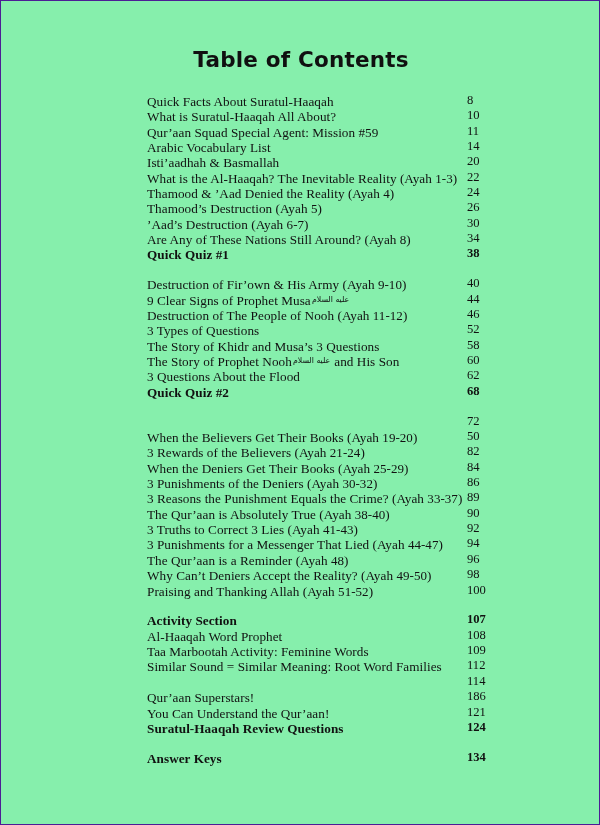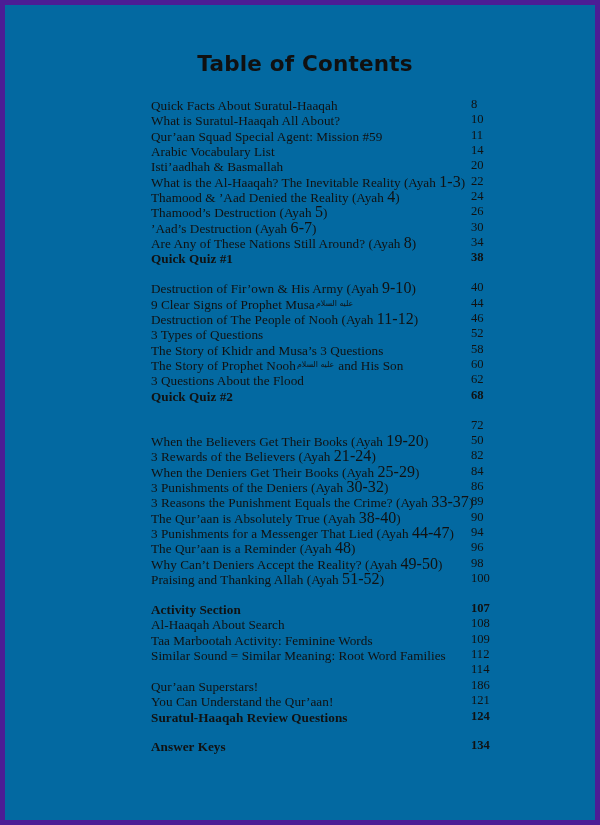--- a/index.html
+++ b/index.html
@@ -11,22 +11,22 @@
     width: 600px;
     height: 825px;
     font-family: "Liberation Serif", serif;
     -webkit-font-smoothing: antialiased;
   }
   .page {
     position: relative;
     box-sizing: border-box;
     width: 600px;
     height: 825px;
-    background: #0369a1;
-    border: 5px solid #4c1d95;
+    background: #86efac;
+    border: 1px solid #4c1d95;
     overflow: hidden;
   }
   .toc-title {
     position: absolute;
     top: 46px;
     left: 0;
     width: 600px;
     text-align: center;
     font-family: "DejaVu Sans", sans-serif;
     font-weight: bold;
@@ -64,21 +64,21 @@
     top: 0;
     font-size: 12.6px;
     text-align: left;
   }
   .toc-row.bold .toc-label,
   .toc-row.bold .toc-page {
     font-weight: bold;
   }
   
   .ayah-num {
-    font-size: 16px;
+    font-size: 13px;
     margin-top: 31px;
   }
   
   .honorific {
     font-family: "DejaVu Sans", sans-serif;
     font-size: 8.2px;
     vertical-align: 3px;
     letter-spacing: -0.3px;
     display: inline-block;
     transform: scaleX(0.95);
@@ -117,28 +117,29 @@
         <div class="toc-row bold"><span class="toc-label">Quick Quiz #2</span><span class="toc-page">68</span></div>
       </div>
       <div class="toc-section">
         <div class="toc-row"><span class="toc-page">72</span></div>
         <div class="toc-row"><span class="toc-label">When the Believers Get Their Books (Ayah <span class="ayah-num">19-20</span>)</span><span class="toc-page">50</span></div>
         <div class="toc-row"><span class="toc-label">3 Rewards of the Believers (Ayah <span class="ayah-num">21-24</span>)</span><span class="toc-page">82</span></div>
         <div class="toc-row"><span class="toc-label">When the Deniers Get Their Books (Ayah <span class="ayah-num">25-29</span>)</span><span class="toc-page">84</span></div>
         <div class="toc-row"><span class="toc-label">3 Punishments of the Deniers (Ayah <span class="ayah-num">30-32</span>)</span><span class="toc-page">86</span></div>
         <div class="toc-row"><span class="toc-label">3 Reasons the Punishment Equals the Crime? (Ayah <span class="ayah-num">33-37</span>)</span><span class="toc-page">89</span></div>
         <div class="toc-row"><span class="toc-label">The Qur’aan is Absolutely True (Ayah <span class="ayah-num">38-40</span>)</span><span class="toc-page">90</span></div>
+        <div class="toc-row"><span class="toc-label">3 Truths to Correct 3 Lies (Ayah <span class="ayah-num">41-43</span>)</span><span class="toc-page">92</span></div>
         <div class="toc-row"><span class="toc-label">3 Punishments for a Messenger That Lied (Ayah <span class="ayah-num">44-47</span>)</span><span class="toc-page">94</span></div>
         <div class="toc-row"><span class="toc-label">The Qur’aan is a Reminder (Ayah <span class="ayah-num">48</span>)</span><span class="toc-page">96</span></div>
         <div class="toc-row"><span class="toc-label">Why Can’t Deniers Accept the Reality? (Ayah <span class="ayah-num">49-50</span>)</span><span class="toc-page">98</span></div>
         <div class="toc-row"><span class="toc-label">Praising and Thanking Allah (Ayah <span class="ayah-num">51-52</span>)</span><span class="toc-page">100</span></div>
       </div>
       <div class="toc-section">
         <div class="toc-row bold"><span class="toc-label">Activity Section</span><span class="toc-page">107</span></div>
-        <div class="toc-row"><span class="toc-label">Al-Haaqah About Search</span><span class="toc-page">108</span></div>
+        <div class="toc-row"><span class="toc-label">Al-Haaqah Word Prophet</span><span class="toc-page">108</span></div>
         <div class="toc-row"><span class="toc-label">Taa Marbootah Activity: Feminine Words</span><span class="toc-page">109</span></div>
         <div class="toc-row"><span class="toc-label">Similar Sound = Similar Meaning: Root Word Families</span><span class="toc-page">112</span></div>
         <div class="toc-row"><span class="toc-page">114</span></div>
         <div class="toc-row"><span class="toc-label">Qur’aan Superstars!</span><span class="toc-page">186</span></div>
         <div class="toc-row"><span class="toc-label">You Can Understand the Qur’aan!</span><span class="toc-page">121</span></div>
         <div class="toc-row bold"><span class="toc-label">Suratul-Haaqah Review Questions</span><span class="toc-page">124</span></div>
       </div>
       <div class="toc-section">
         <div class="toc-row bold"><span class="toc-label">Answer Keys</span><span class="toc-page">134</span></div>
       </div>

